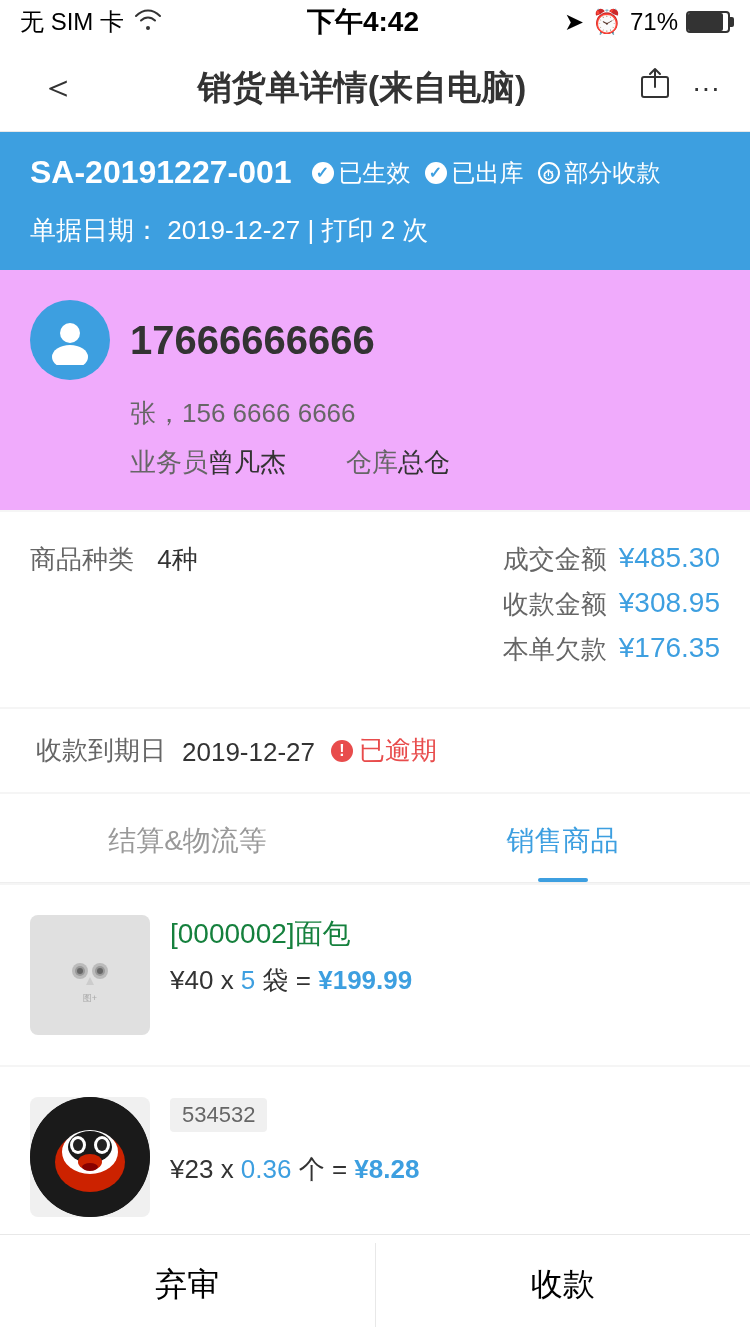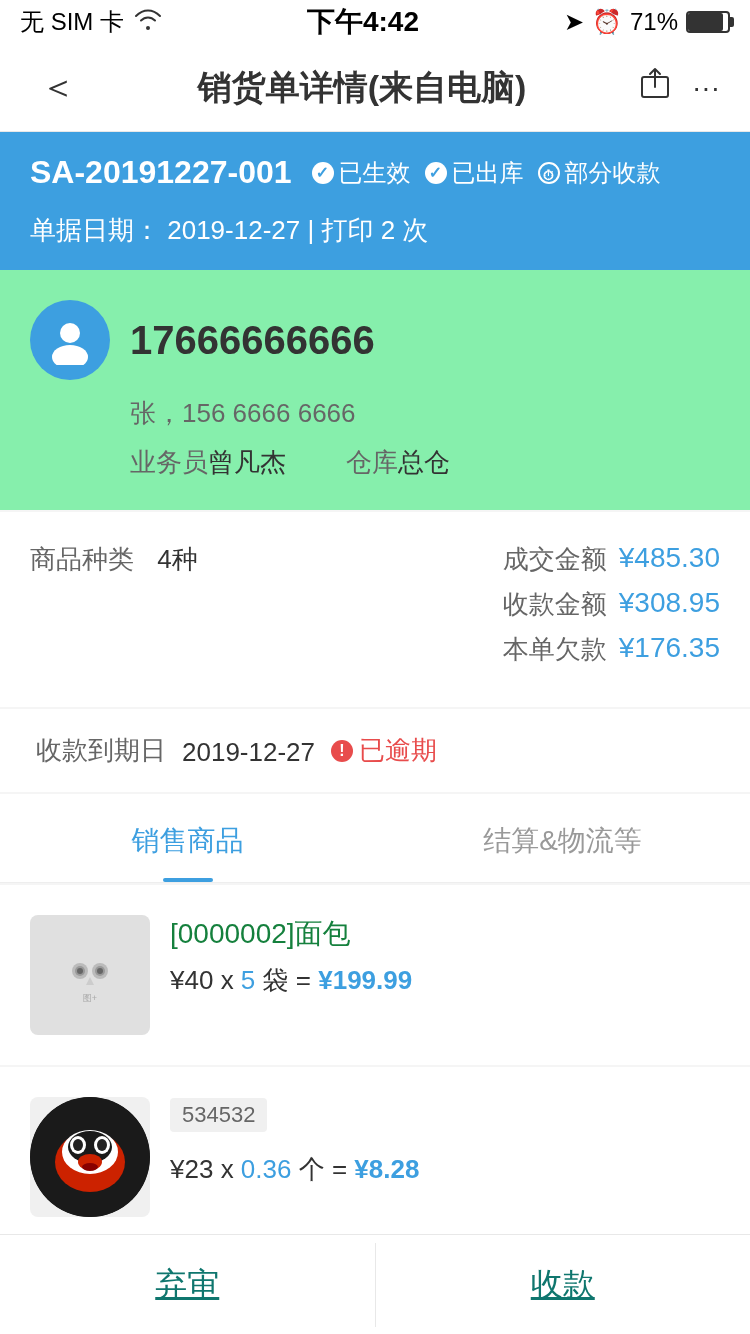--- a/index.html
+++ b/index.html
@@ -134,21 +134,21 @@
       border: 2px solid #fff;
       font-size: 14px;
     }
     .header-date {
       color: #fff;
       font-size: 26px;
     }
 
     
     .customer-section {
-      background: #86efac;
+      background: #f0abfc;
       padding: 30px;
       margin-bottom: 2px;
     }
     .customer-top {
       display: flex;
       align-items: center;
       gap: 20px;
       margin-bottom: 16px;
     }
     .avatar {
@@ -331,24 +331,23 @@
       height: 100px;
       background: #fff;
       border-top: 1px solid #e8e8e8;
       display: flex;
       align-items: center;
     }
     .bottom-btn {
       flex: 1;
       text-align: center;
       font-size: 32px;
-      color: #0f766e;
+      color: #000000;
       cursor: pointer;
       padding: 20px 0;
-      text-decoration: underline;
     }
     .bottom-btn:first-child {
       border-right: 1px solid #e8e8e8;
     }
 
     
     .bottom-spacer { height: 100px; }
   </style>
 </head>
 <body>
@@ -464,25 +463,25 @@
   <span class="meta-label">收款到期日</span>
   <span class="due-date">2019-12-27</span>
   <span class="overdue-badge">
     <span class="overdue-dot">!</span>
     <span>已逾期</span>
   </span>
 </div>
 
 <div class="tabs-section">
   <div class="tabs-row">
+    <div class="tab">
+      <span>结算&amp;物流等</span>
+    </div>
     <div class="tab active">
       <span>销售商品</span>
-    </div>
-    <div class="tab">
-      <span>结算&amp;物流等</span>
     </div>
   </div>
 </div>
 
 <div class="product-list">
 
   <div class="product-item">
     <div class="product-thumb">
       <div class="product-thumb-placeholder">
 

